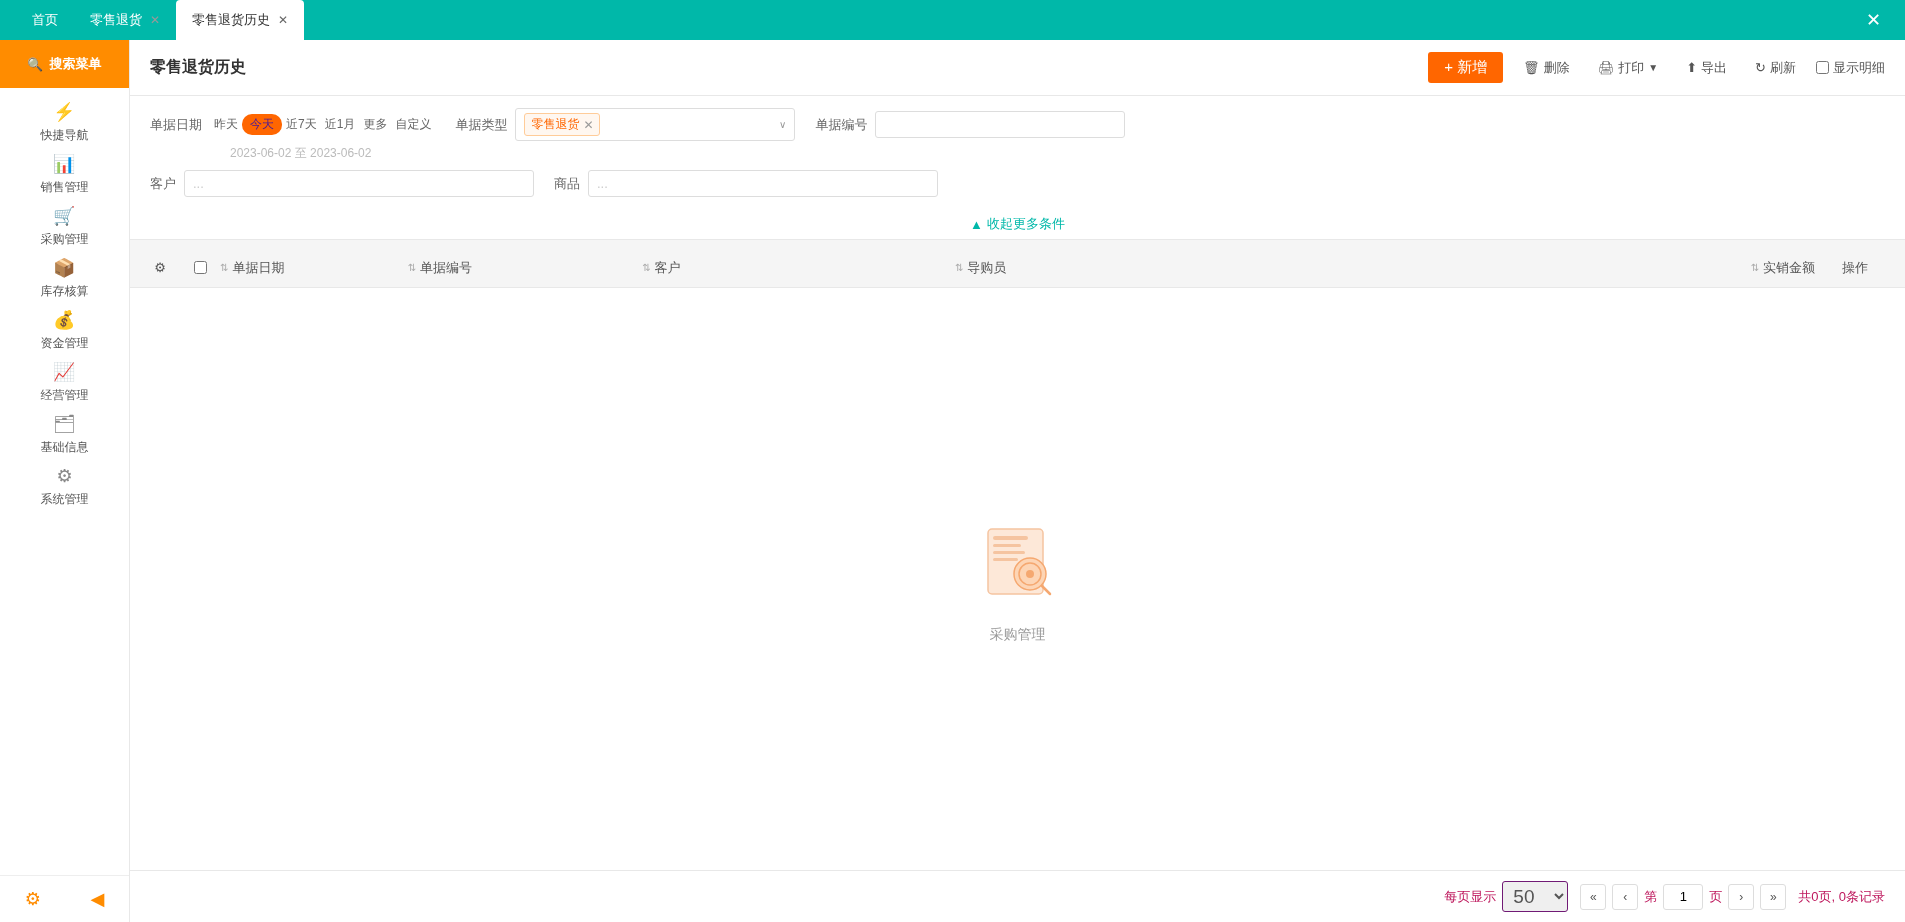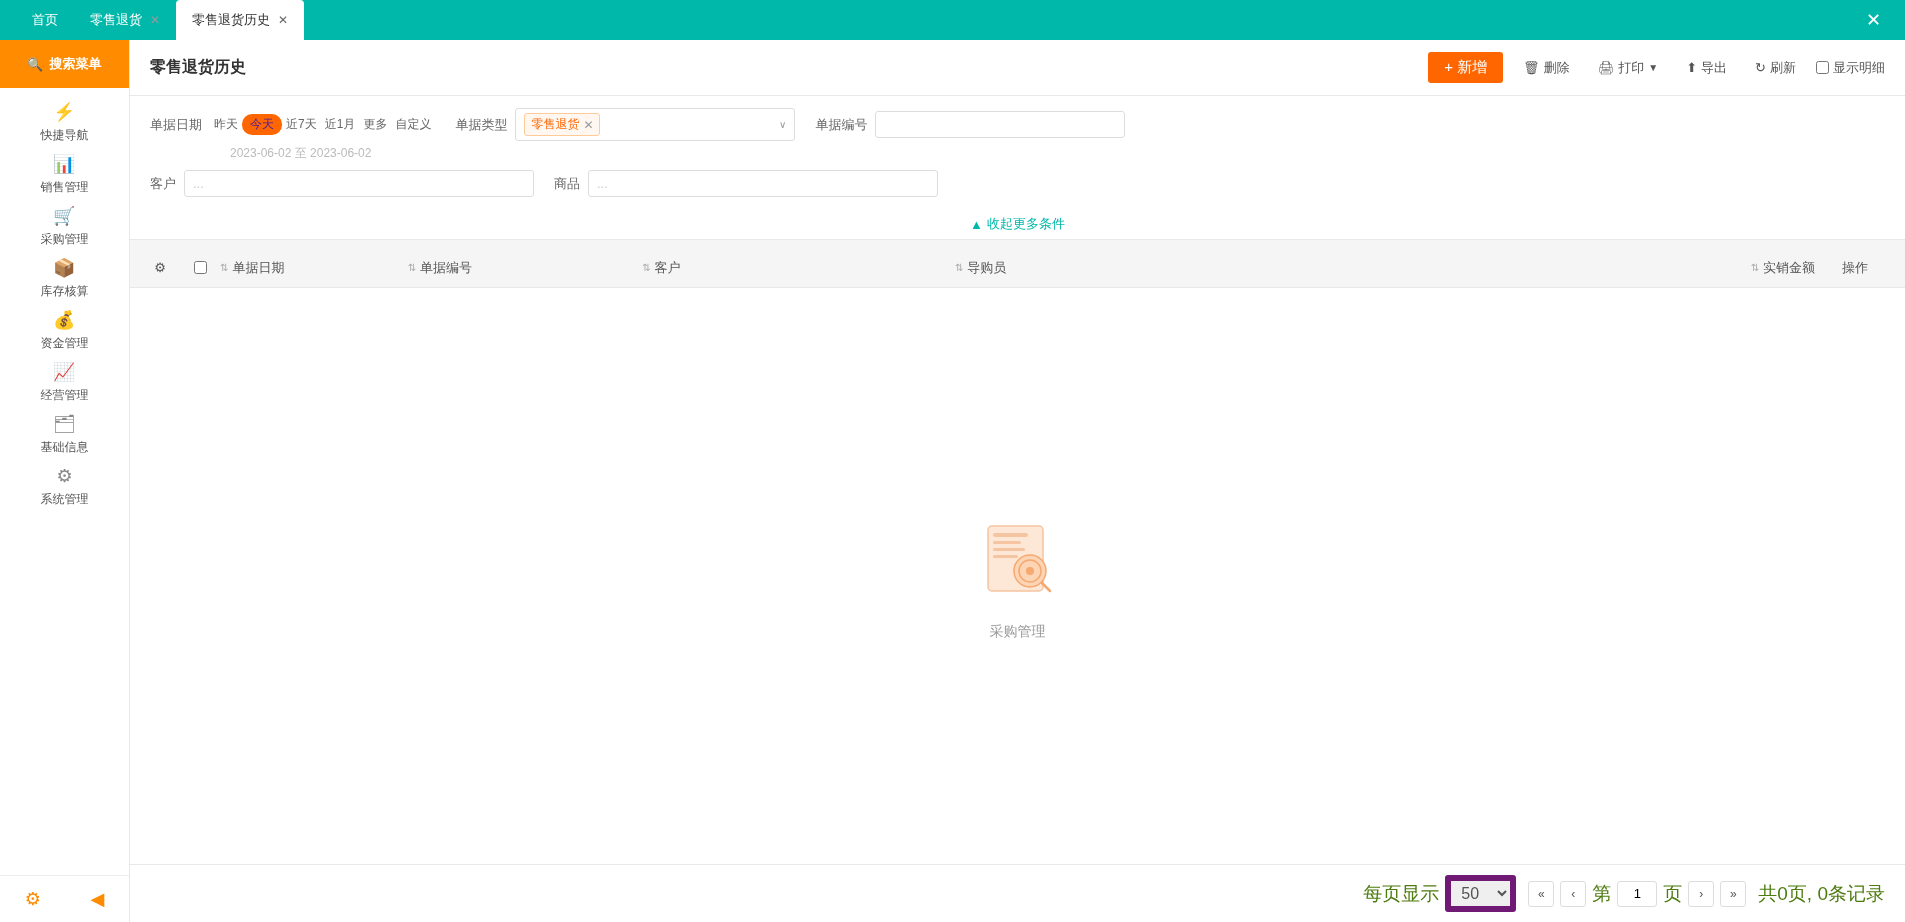--- a/index.html
+++ b/index.html
@@ -332,24 +332,24 @@
       padding: 10px 20px;
       gap: 12px;
       flex-shrink: 0;
     }
     .pagination-control {
       display: flex;
       align-items: center;
       gap: 6px;
     }
     .page-size-select {
-      border: 6px solid #701a75;
+      border: 1px solid #701a75;
       border-radius: 3px;
       padding: 3px 6px;
-      font-size: 16px;
+      font-size: 19px;
       color: #555;
     }
     .page-btn {
       width: 26px;
       height: 26px;
       border: 1px solid #ddd;
       border-radius: 3px;
       display: flex;
       align-items: center;
       justify-content: center;
@@ -360,22 +360,22 @@
     }
     .page-input {
       width: 40px;
       height: 26px;
       border: 1px solid #ddd;
       border-radius: 3px;
       text-align: center;
       font-size: 13px;
     }
     .page-text {
-      font-size: 19px;
-      color: #4d7c0f;
+      font-size: 13px;
+      color: #be185d;
     }
 
     .select-arrow { color: #999; font-size: 10px; }
   </style>
 </head>
 <body>
 
 <div class="top-bar">
   <div class="top-bar-tabs">
     <div class="tab-item">

